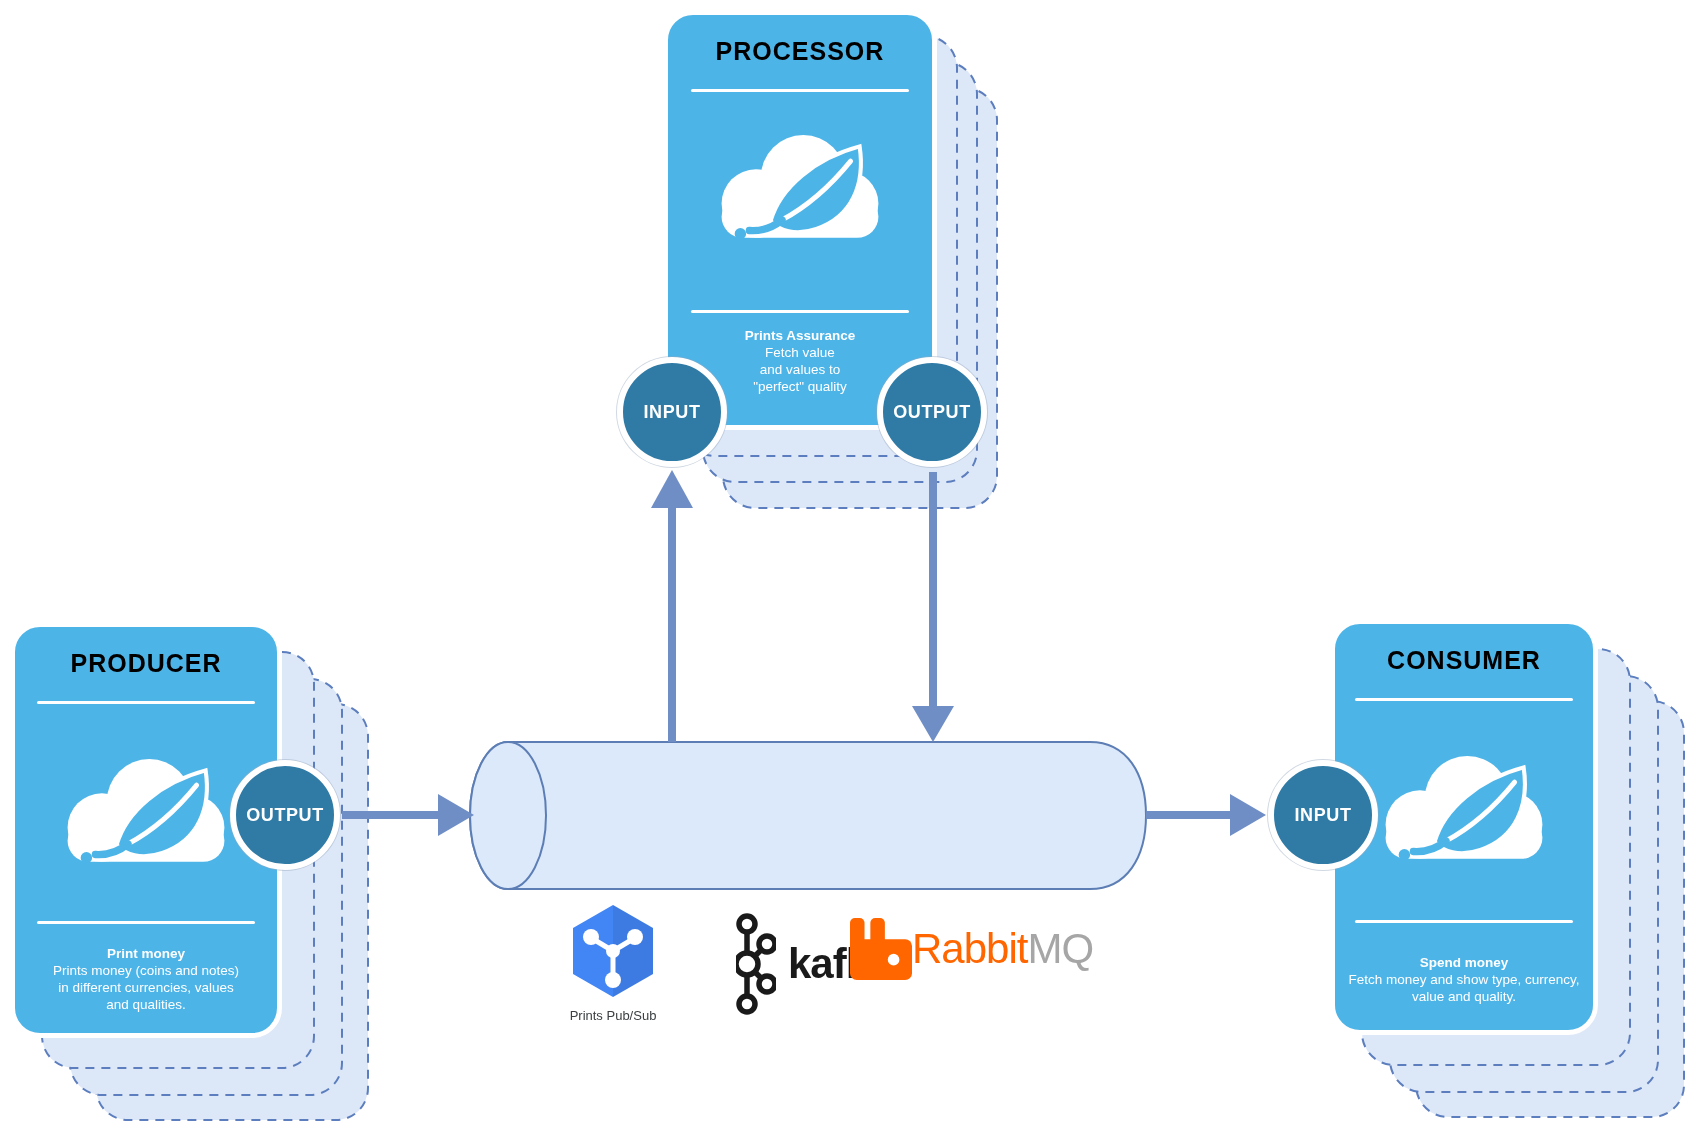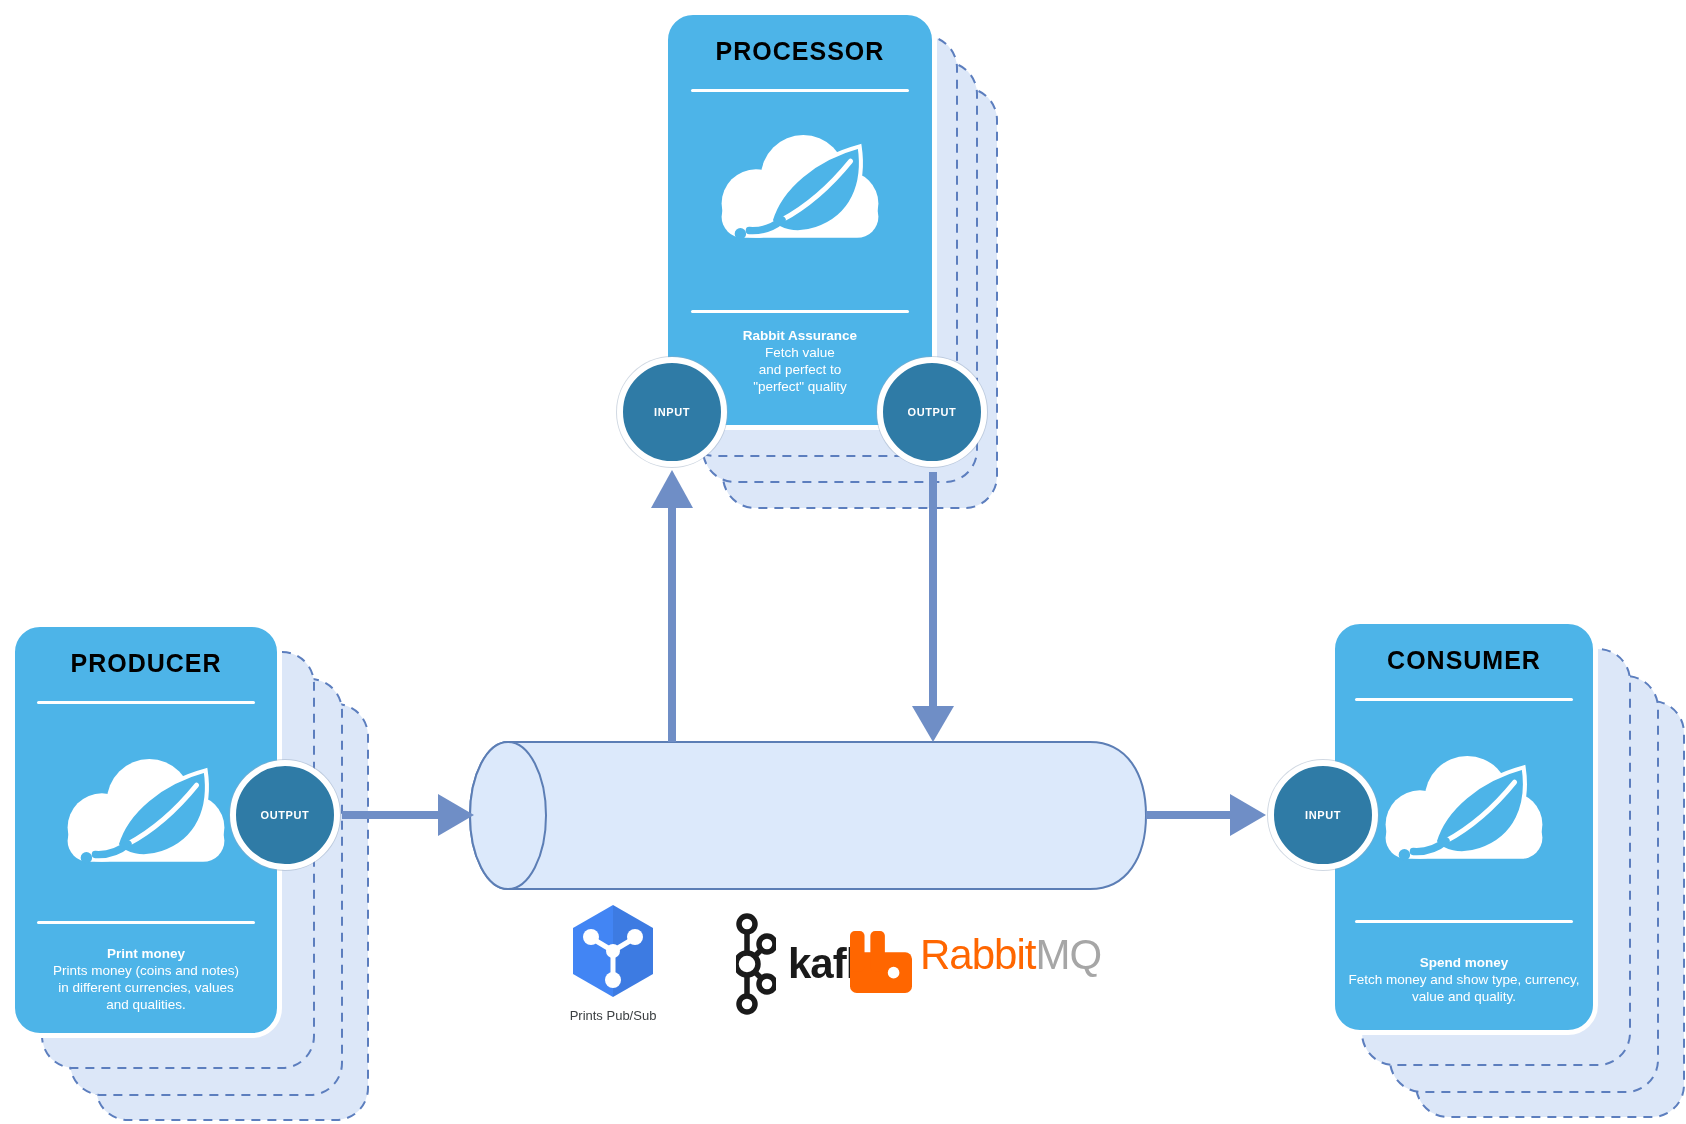--- a/index.html
+++ b/index.html
@@ -31,29 +31,29 @@
   .leaf-body{fill:currentColor;stroke:#fff;stroke-width:5;}
   .leaf-vein{stroke:#fff;stroke-width:6;fill:none;stroke-linecap:round;}
   .leaf-stem{stroke:currentColor;stroke-width:9;fill:none;stroke-linecap:round;}
   .leaf-dot{fill:currentColor;}
 
   
   .port{position:absolute;z-index:4;width:110px;height:110px;border-radius:50%;
         border:6px solid #fff;background:var(--port-fill);box-sizing:border-box;
         display:flex;align-items:center;justify-content:center;
         box-shadow:0 0 0 1px rgba(150,168,190,.45);}
-  .port span{color:#fff;font-size:11px;font-weight:bold;letter-spacing:.6px;}
+  .port span{color:#fff;font-size:18px;font-weight:bold;letter-spacing:.6px;}
 
   
   .broker{position:absolute;z-index:2;}
   .pubsub-caption{position:absolute;z-index:2;text-align:center;width:200px;
                   font-size:13px;color:var(--caption-color);}
   .kafka-row{display:flex;align-items:center;gap:12px;}
   .kafka-word{font-size:42px;font-weight:bold;color:var(--kafka-black);letter-spacing:-1px;}
-  .rabbit-row{display:flex;gap:8px;margin-top:13px;}
+  .rabbit-row{display:flex;align-items:center;}
   .rabbit-word{font-size:42px;letter-spacing:-1px;}
   .rabbit-orange{color:var(--rabbit-orange);}
   .rabbit-gray{color:var(--mq-gray);}
   .hex-shade{fill:rgba(0,0,0,.07);}
   .pubsub-glyph{stroke:#fff;stroke-width:5;fill:none;}
   .pubsub-dot{fill:#fff;stroke:none;}
   .kafka-icon circle{fill:none;stroke:var(--kafka-black);stroke-width:5.5;}
   .kafka-icon line{stroke:var(--kafka-black);stroke-width:5.5;}
   .rabbit-icon path,.rabbit-icon rect{fill:var(--rabbit-orange);}
   .rabbit-icon circle{fill:#fff;}
@@ -133,23 +133,23 @@
   <div class="card" style="left:663px;top:10px;width:274px;height:420px;">
     <div class="card-title">PROCESSOR</div>
     <div class="divider" style="top:74px;"></div>
     <div class="logo-wrap" style="top:110px;">
       <svg width="196" height="131">
           <use href="#spring-logo"></use>
         </svg>
     </div>
     <div class="divider" style="top:295px;"></div>
     <div class="card-body" style="top:312px;">
-      <div class="line">Rabbit Assurance</div>
+      <div class="line">Prints Assurance</div>
       <div class="line">Fetch value</div>
-      <div class="line">and perfect to</div>
+      <div class="line">and values to</div>
       <div class="line">"perfect" quality</div>
     </div>
   </div>
 
   <div class="card" style="left:1330px;top:619px;width:268px;height:416px;">
     <div class="card-title">CONSUMER</div>
     <div class="divider" style="top:74px;"></div>
     <div class="logo-wrap" style="top:122px;">
       <svg width="196" height="131">
           <use href="#spring-logo"></use>

